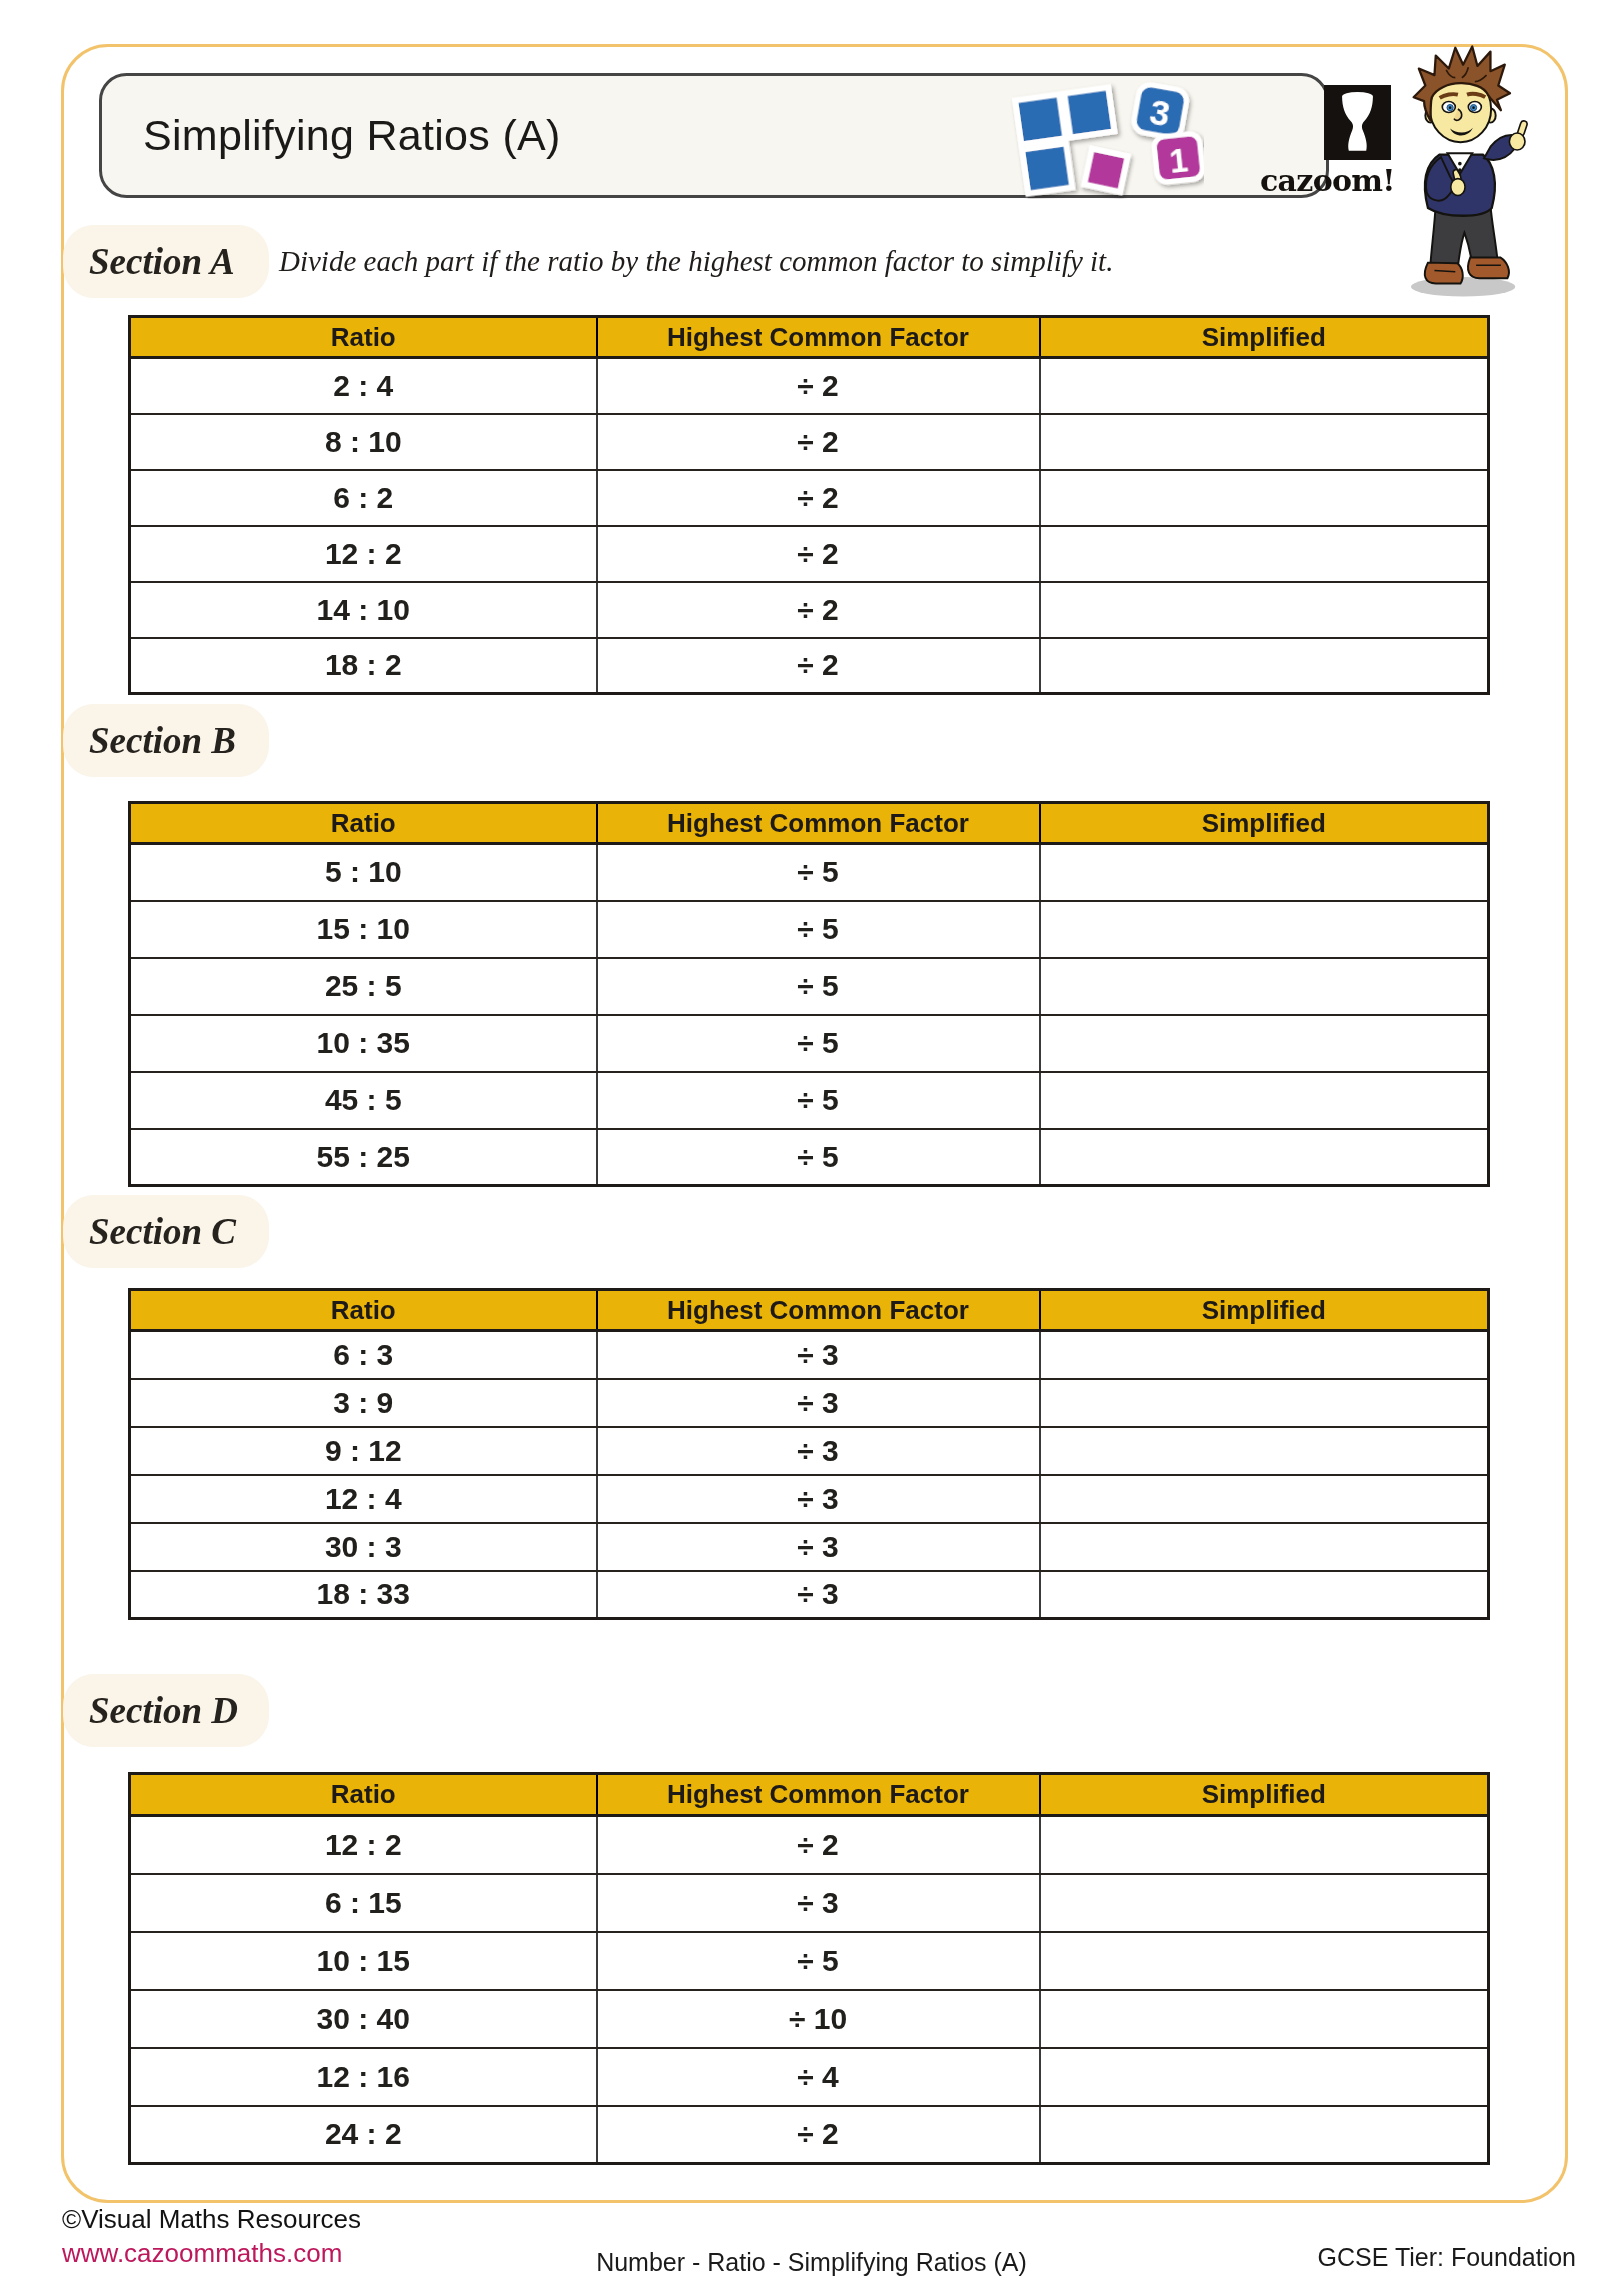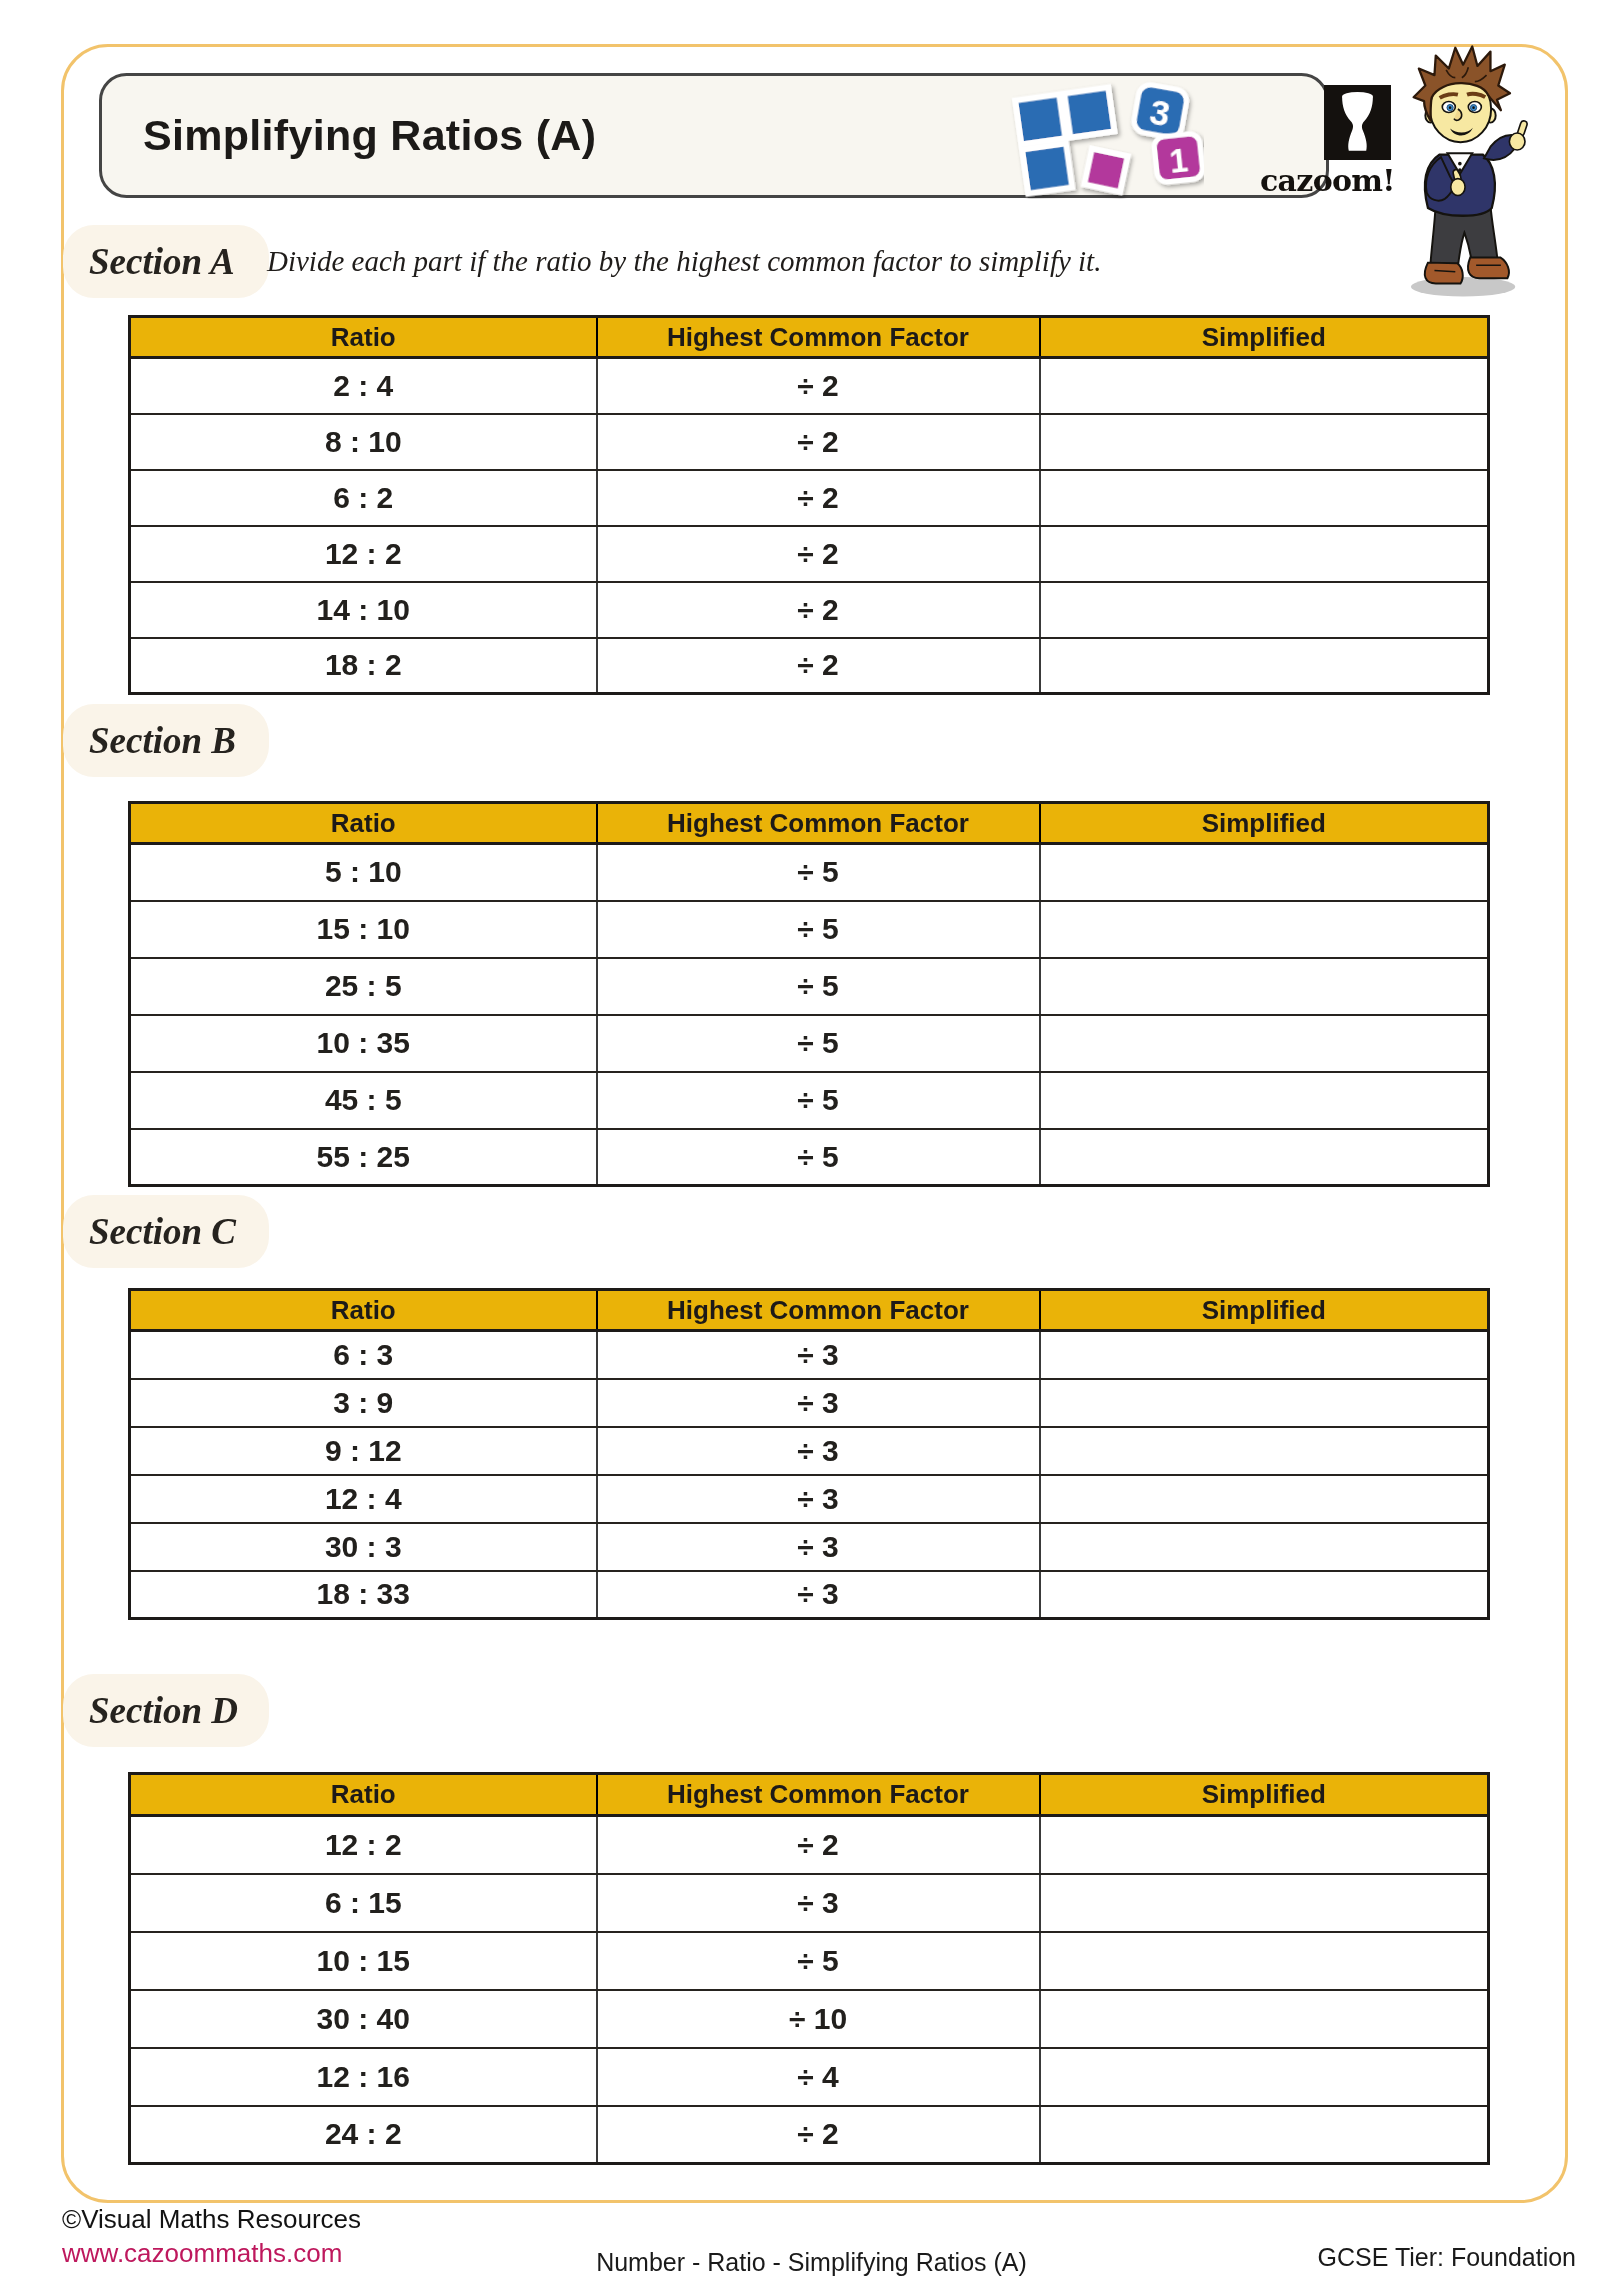--- a/index.html
+++ b/index.html
@@ -3,31 +3,31 @@
 <meta charset="utf-8">
 <style>
   html,body{margin:0;padding:0;background:#ffffff;}
   .page{position:relative;width:1623px;height:2295px;background:#ffffff;overflow:hidden;
         font-family:"Liberation Sans",sans-serif;color:#22201d;}
   .page-border{position:absolute;left:61px;top:44px;width:1501px;height:2153px;
         border:3.3px solid #f2c36b;border-radius:47px;z-index:1;}
   .title-box{position:absolute;left:99px;top:73px;width:1230px;height:125px;box-sizing:border-box;
         background:#f8f6f0;border:3.9px solid #454545;border-radius:27.5px;z-index:2;
         display:flex;align-items:center;}
-  .title-text{padding-left:41px;font-size:43px;font-weight:700;letter-spacing:0.3px;color:#1c1a18;text-align:center;}
+  .title-text{padding-left:41px;font-size:43px;font-weight:400;letter-spacing:0.3px;color:#1c1a18;text-align:center;}
   .logo-squares{position:absolute;left:1008px;top:75px;width:196px;height:124px;z-index:3;}
   .cazoom-block{position:absolute;left:1260px;top:85px;width:131px;z-index:3;text-align:right;}
   .cazoom-word{font-family:"DejaVu Serif",serif;font-weight:700;font-size:30px;color:#14110e;
         letter-spacing:-0.7px;margin-top:1.3px;}
   .mascot{position:absolute;left:1391px;top:36px;width:154px;height:267px;z-index:4;}
 
   .section-label{position:absolute;left:63px;width:206px;height:73px;background:#faf4e9;
         border-radius:31px;display:flex;align-items:center;box-sizing:border-box;padding-left:26px;
         font-family:"Liberation Serif",serif;font-style:italic;font-weight:700;font-size:37px;color:#26231f;z-index:2;}
-  .instruction{position:absolute;left:267px;top:225px;height:73px;display:flex;align-items:center;
+  .instruction{position:absolute;left:279px;top:225px;height:73px;display:flex;align-items:center;
         font-family:"Liberation Serif",serif;font-style:italic;font-size:29px;color:#1f1c1a;z-index:2;}
 
   table.ratio-table{position:absolute;left:128px;width:1358px;border-collapse:collapse;
         table-layout:fixed;background:#ffffff;border:3.3px solid #1d1a18;z-index:2;}
   table.ratio-table th{background:#eab308;font-weight:700;font-size:26px;color:#1d1a18;
         border-left:2px solid #3a3a3a;border-right:2px solid #000000;border-bottom:3.9px solid #1d1a18;
         text-align:center;margin-top:24px;}
   table.ratio-table td{font-weight:700;font-size:30px;text-align:center;color:#22201d;
         border:2px solid #3a3a3a;border-top:2.6px solid #26231f;border-bottom:2.6px solid #26231f;}
   .t-a thead tr{height:41px;} .t-a tbody tr{height:56px;}

